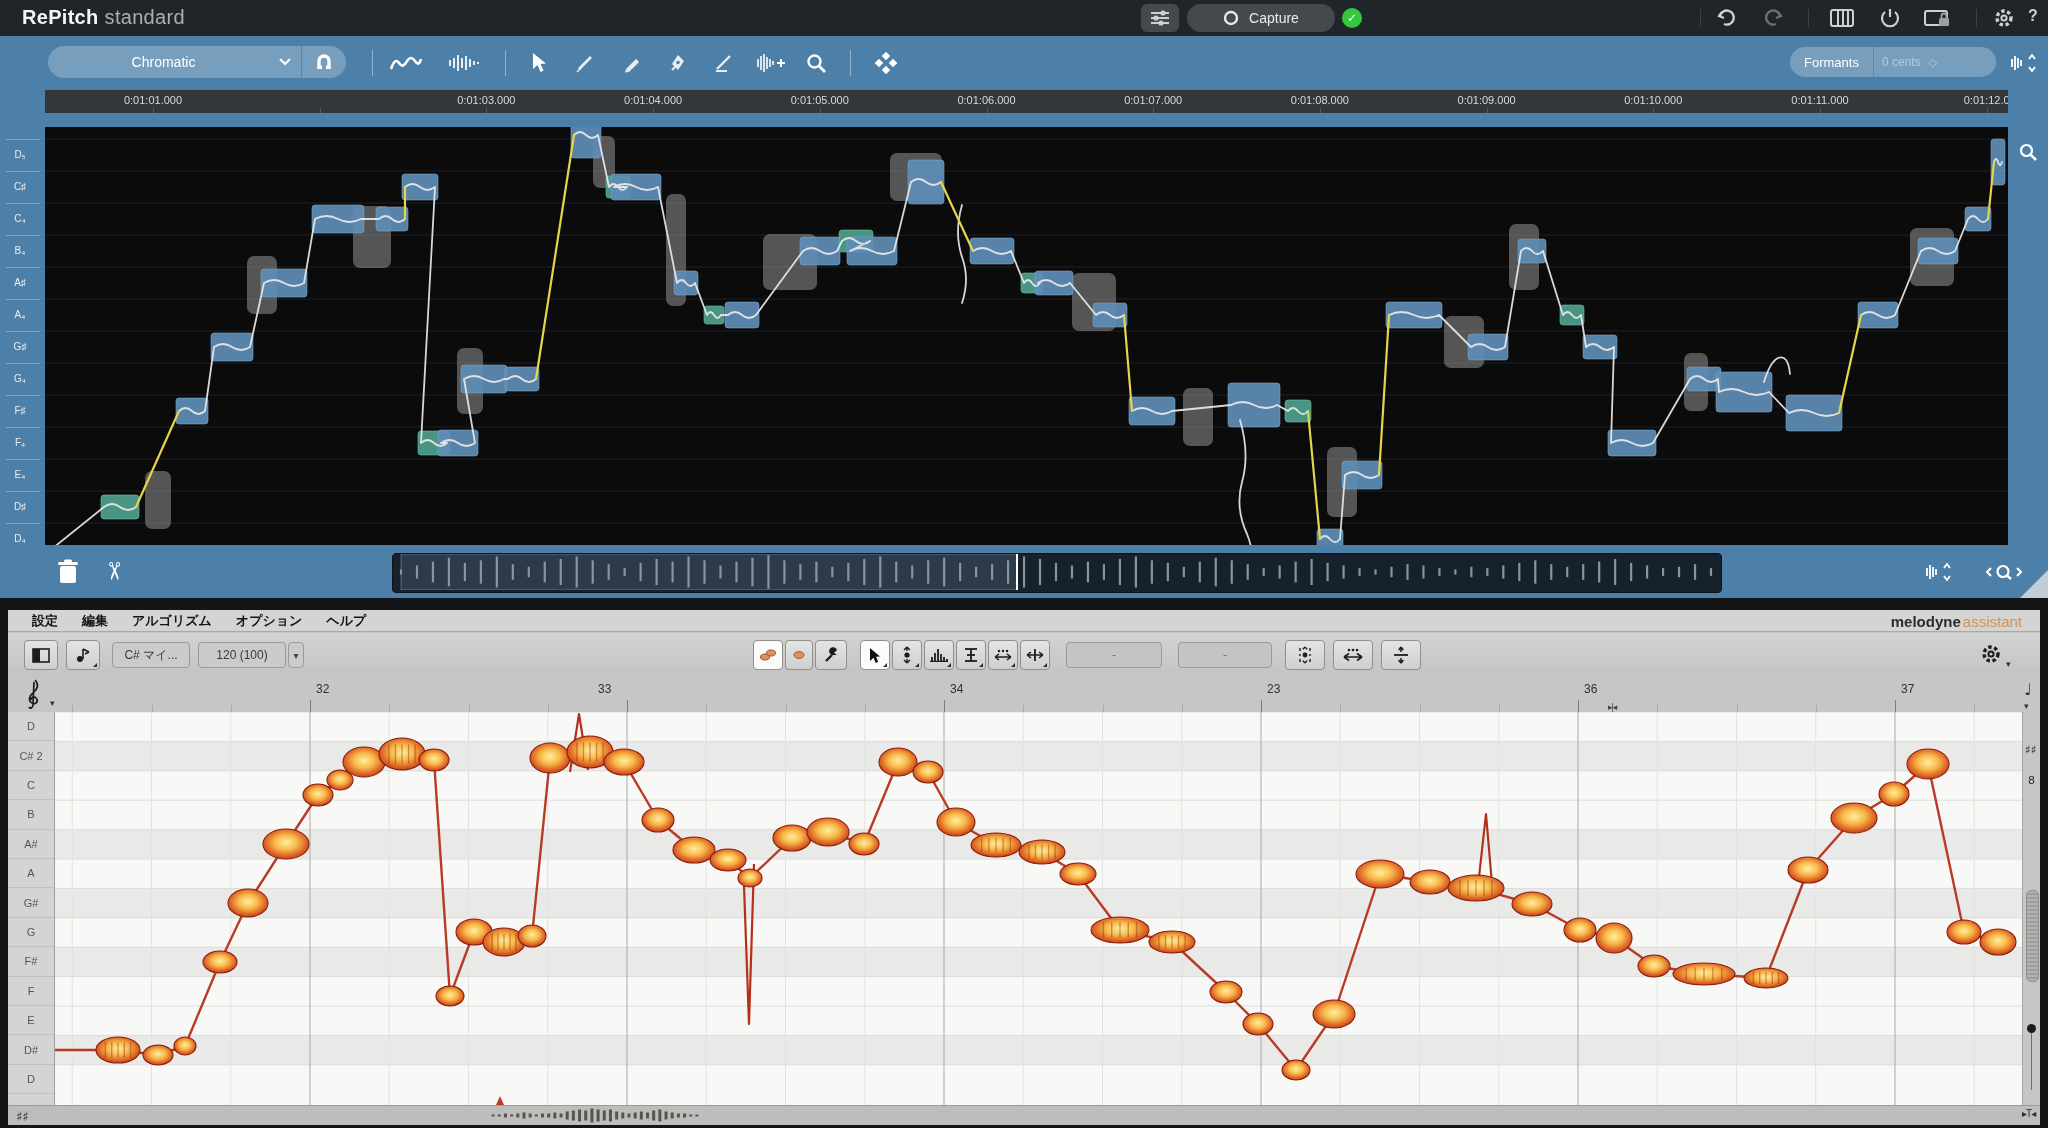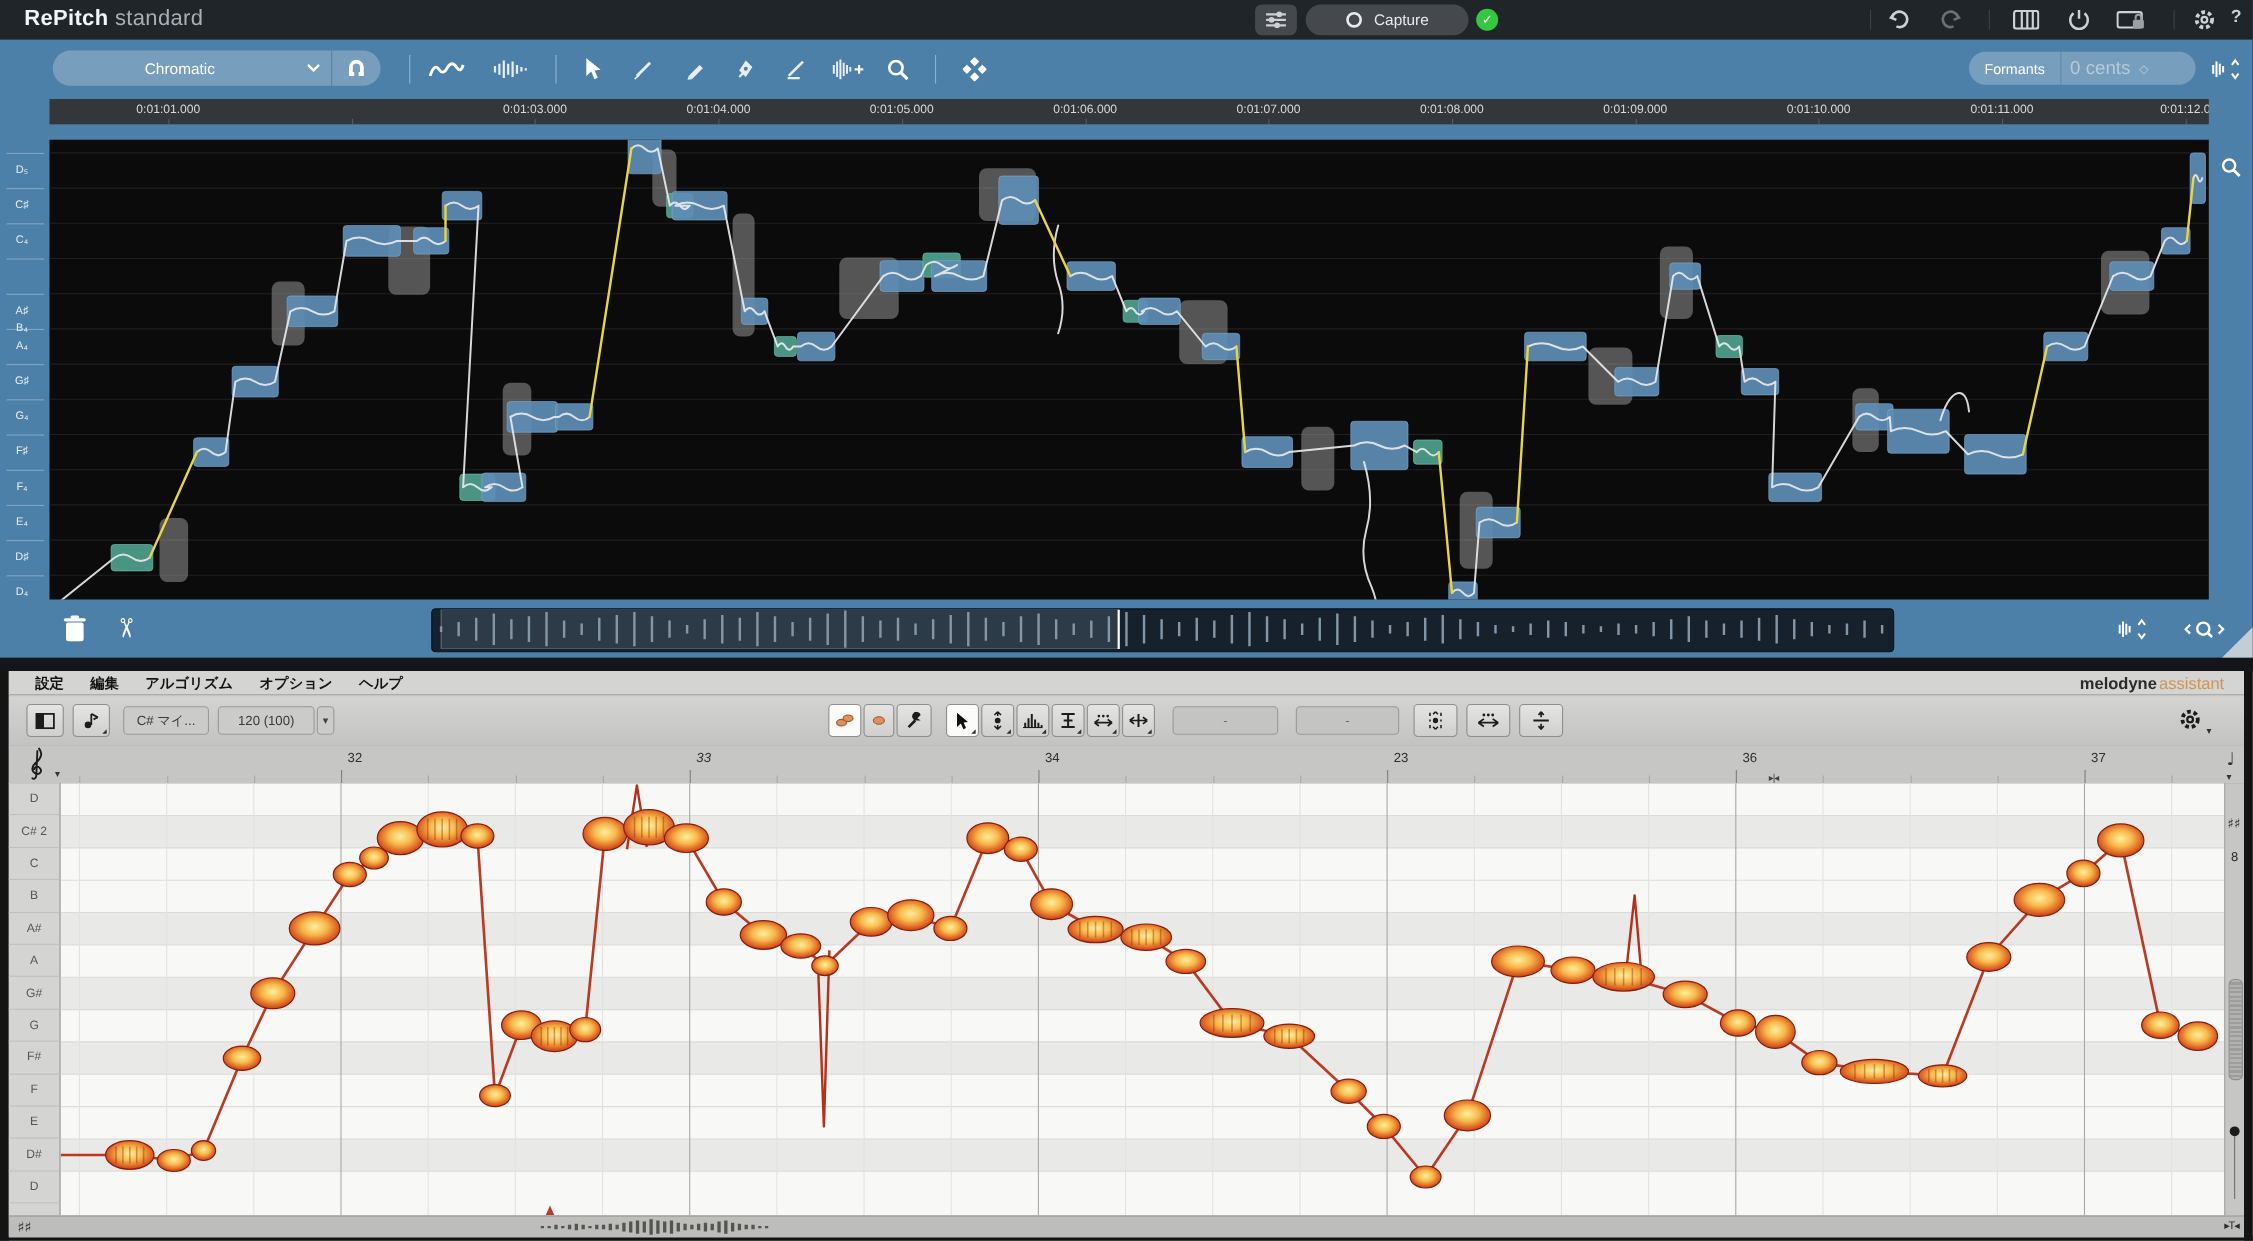--- a/index.html
+++ b/index.html
@@ -227,21 +227,21 @@
             <rect x="8" y="1" width="6" height="6" transform="rotate(45 11 4)"></rect>
             <rect x="8" y="15" width="6" height="6" transform="rotate(45 11 18)"></rect>
             <rect x="1" y="8" width="6" height="6" transform="rotate(45 4 11)"></rect>
             <rect x="15" y="8" width="6" height="6" transform="rotate(45 18 11)"></rect>
           </g>
         </svg>
     </div>
     <div class="bl-pill" style="left:1790px;width:206px;height:30px;top:11px">
       <span style="padding:0 14px;font-size:13px">Formants</span>
       <div style="width:1px;height:30px;background:rgba(0,0,0,.15)"></div>
-      <span style="padding:0 8px;font-size:17px;color:rgba(255,255,255,.45)">0 cents</span>
+      <span style="padding:0 8px;font-size:12px;color:rgba(255,255,255,.45)">0 cents</span>
       <span style="color:rgba(255,255,255,.45);font-size:11px;margin-right:8px;font-family:'DejaVu Sans',sans-serif">◇</span>
     </div>
     <div class="bl-tool" style="left:2006px">
       <svg width="30" height="22">
           <g stroke="#fff" stroke-width="1.8">
             <line x1="3" y1="7" x2="3" y2="15"></line>
             <line x1="6" y1="4" x2="6" y2="18"></line>
             <line x1="9" y1="6" x2="9" y2="16"></line>
             <line x1="12" y1="8" x2="12" y2="14"></line>
           </g>
@@ -357,21 +357,21 @@
       <path d="M136,507 L179,411 M405,219 L405,187 M536,379 L574,135 M941,182 L973,251 M1124,315 L1132,411 M1308,411 L1320,539 M1379,475 L1389,315 M1839,413 L1861,315 M1988,219 L1994,162 " fill="none" stroke="#e8d44a" stroke-width="2.2" stroke-linejoin="round" stroke-linecap="round"></path>
     </svg>
 
   <div class="abs rp-pitchcol" id="rp-pitchcol">
       <span class="rp-plabel" style="top: 22px;">D₅</span>
       <div style="position: absolute; left: 6px; top: 12px; width: 34px; height: 1px; background: rgba(255, 255, 255, 0.3);"></div>
       <span class="rp-plabel" style="top: 54px;">C♯</span>
       <div style="position: absolute; left: 6px; top: 44px; width: 34px; height: 1px; background: rgba(255, 255, 255, 0.3);"></div>
       <span class="rp-plabel" style="top: 86px;">C₄</span>
       <div style="position: absolute; left: 6px; top: 76px; width: 34px; height: 1px; background: rgba(255, 255, 255, 0.3);"></div>
-      <span class="rp-plabel" style="top: 118px; margin-top: 48px;">B₄</span>
+      <span class="rp-plabel" style="top: 118px;">B₄</span>
       <div style="position: absolute; left: 6px; top: 108px; width: 34px; height: 1px; background: rgba(255, 255, 255, 0.3);"></div>
       <span class="rp-plabel" style="top: 150px;">A♯</span>
       <div style="position: absolute; left: 6px; top: 140px; width: 34px; height: 1px; background: rgba(255, 255, 255, 0.3);"></div>
       <span class="rp-plabel" style="top: 182px;">A₄</span>
       <div style="position: absolute; left: 6px; top: 172px; width: 34px; height: 1px; background: rgba(255, 255, 255, 0.3);"></div>
       <span class="rp-plabel" style="top: 214px;">G♯</span>
       <div style="position: absolute; left: 6px; top: 204px; width: 34px; height: 1px; background: rgba(255, 255, 255, 0.3);"></div>
       <span class="rp-plabel" style="top: 246px;">G₄</span>
       <div style="position: absolute; left: 6px; top: 236px; width: 34px; height: 1px; background: rgba(255, 255, 255, 0.3);"></div>
       <span class="rp-plabel" style="top: 278px;">F♯</span>
@@ -708,21 +708,21 @@
       <div style="position: absolute; left: 1332.25px; height: 7px; width: 1px; background: rgb(168, 168, 166); bottom: 0px;"></div>
       <div style="position: absolute; left: 1411.5px; height: 7px; width: 1px; background: rgb(168, 168, 166); bottom: 0px;"></div>
       <div style="position: absolute; left: 1490.75px; height: 7px; width: 1px; background: rgb(168, 168, 166); bottom: 0px;"></div>
       <div style="position: absolute; left: 1570px; height: 12px; width: 1px; background: rgb(126, 126, 124); bottom: 0px;"></div>
       <div style="position: absolute; left: 1649.25px; height: 7px; width: 1px; background: rgb(168, 168, 166); bottom: 0px;"></div>
       <div style="position: absolute; left: 1728.5px; height: 7px; width: 1px; background: rgb(168, 168, 166); bottom: 0px;"></div>
       <div style="position: absolute; left: 1807.75px; height: 7px; width: 1px; background: rgb(168, 168, 166); bottom: 0px;"></div>
       <div style="position: absolute; left: 1887px; height: 12px; width: 1px; background: rgb(126, 126, 124); bottom: 0px;"></div>
       <div style="position: absolute; left: 1966.25px; height: 7px; width: 1px; background: rgb(168, 168, 166); bottom: 0px;"></div>
       <span class="ml-bar-number" style="left: 308px;">32</span>
-      <span class="ml-bar-number" style="left: 625px; font-style: italic;">33</span>
+      <span class="ml-bar-number" style="left: 590px;">33</span>
       <span class="ml-bar-number" style="left: 942px;">34</span>
       <span class="ml-bar-number" style="left: 1259px;">23</span>
       <span class="ml-bar-number" style="left: 1576px;">36</span>
       <span class="ml-bar-number" style="left: 1893px;">37</span>
     </div>
 
   <svg class="abs" id="ml-svg" style="left:55px;top:102px" width="1967" height="393" viewBox="55 712 1967 393">
     <defs>
       <radialGradient id="blobGrad" cx="50%" cy="45%" r="62%">
         <stop offset="0%" stop-color="#ffef9e"></stop>

